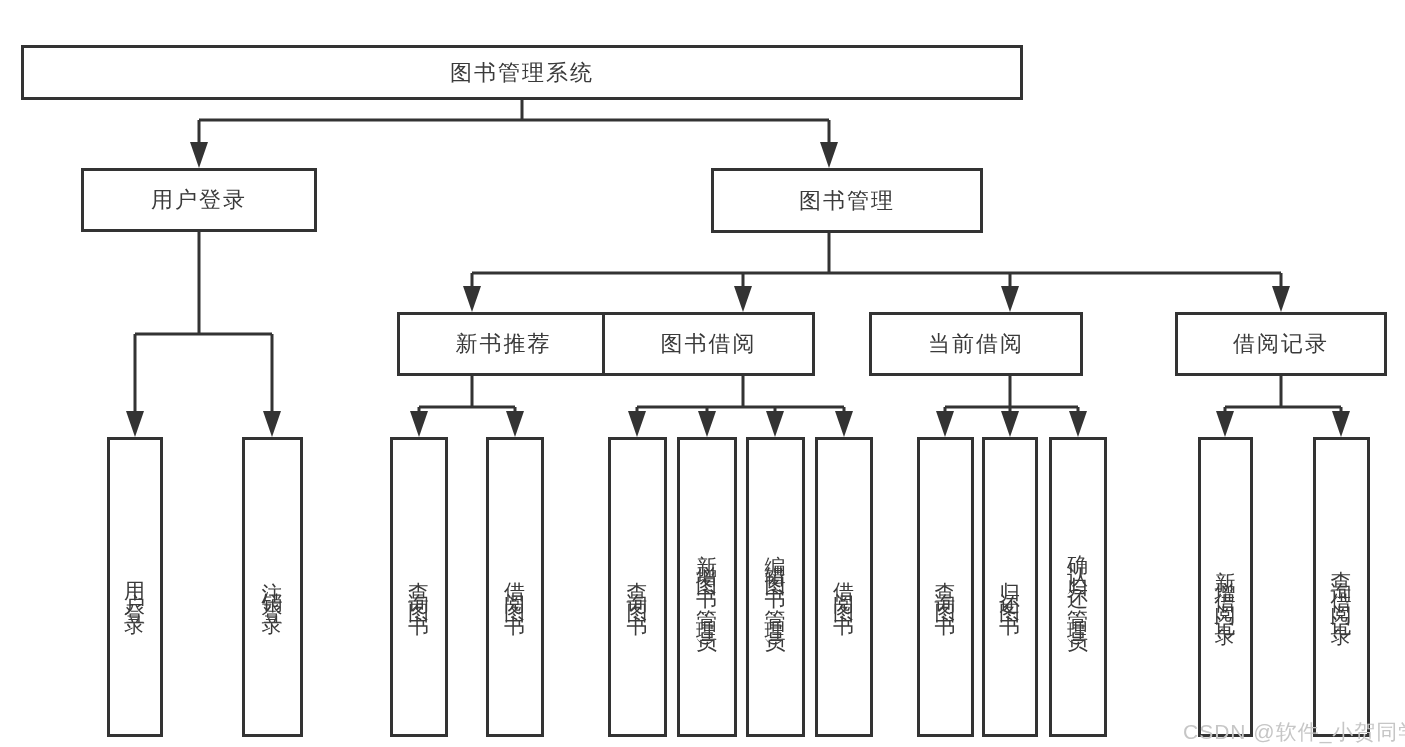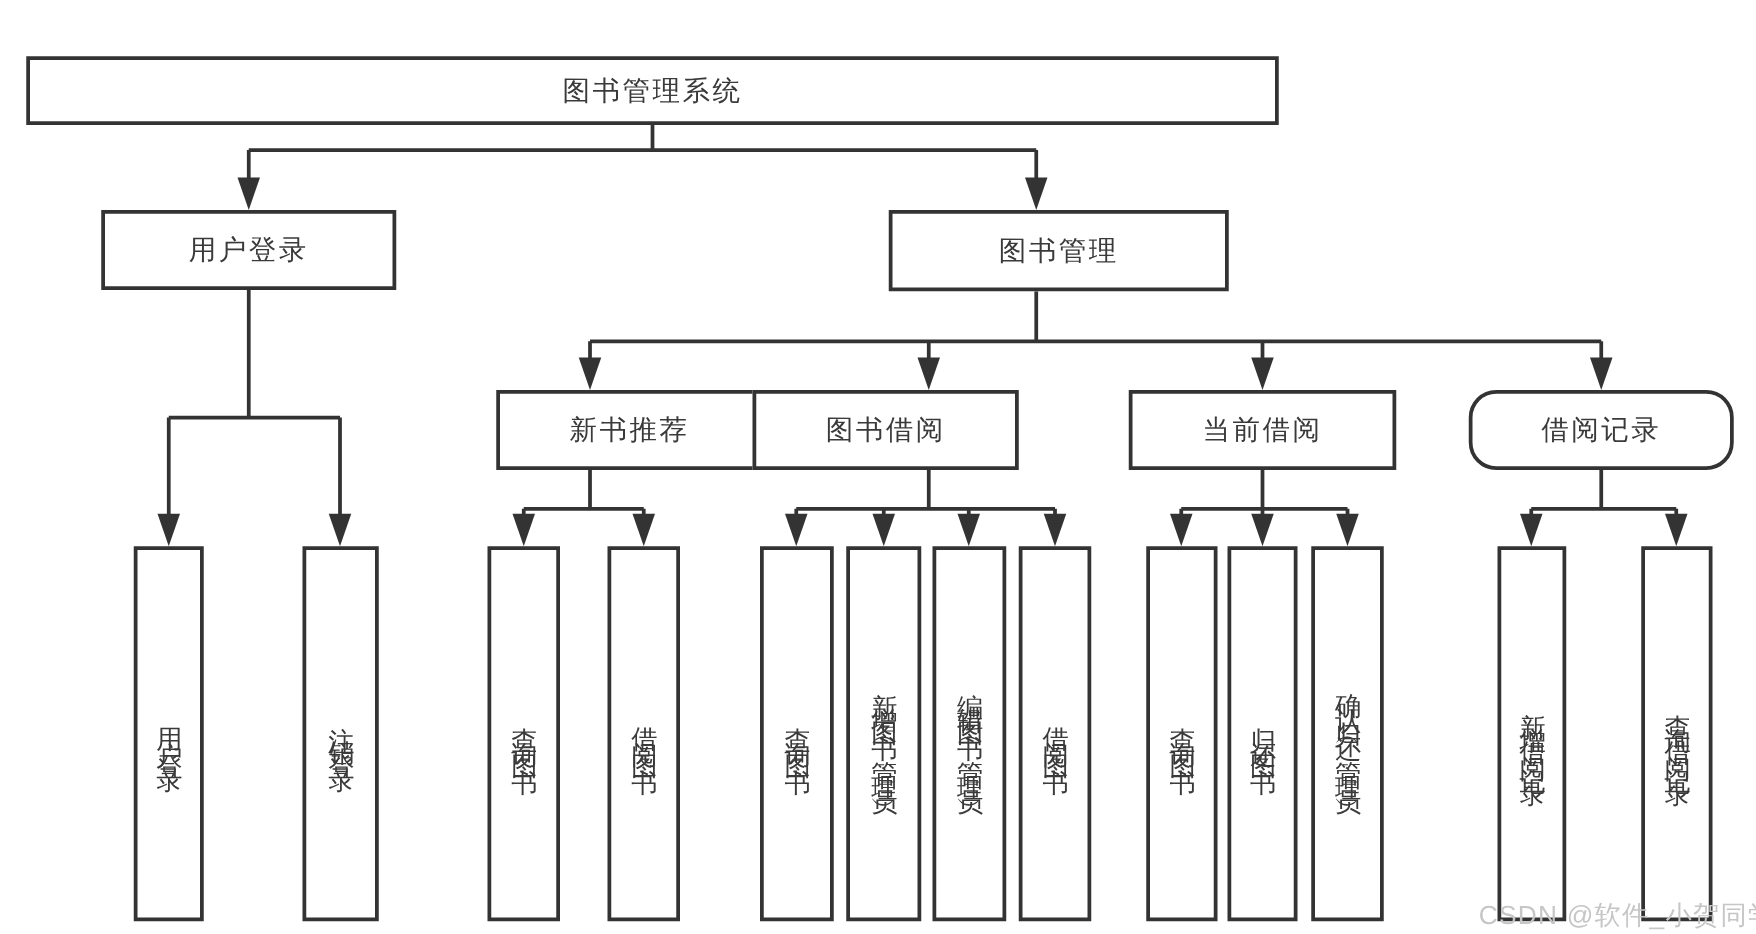--- a/index.html
+++ b/index.html
@@ -116,24 +116,24 @@
   <div class="node hnode" style="left:711px; top:168px; width:272px; height:65px;">
     <span>图书管理</span>
   </div>
 
   <div class="node hnode" style="left:366px; top:312px; width:213px; height:64px;margin-left:31px;">
     <span>新书推荐</span>
   </div>
   <div class="node hnode" style="left:602px; top:312px; width:213px; height:64px;">
     <span>图书借阅</span>
   </div>
-  <div class="node hnode" style="left:903px; top:312px; width:214px; height:64px;">
+  <div class="node hnode" style="left:869px; top:312px; width:214px; height:64px;">
     <span>当前借阅</span>
   </div>
-  <div class="node hnode" style="left:1175px; top:312px; width:212px; height:64px;border-radius:22px;">
+  <div class="node hnode" style="left:1175px; top:312px; width:212px; height:64px;">
     <span>借阅记录</span>
   </div>
 
   <div class="node vnode" style="left:107px; top:437px; width:56px; height:300px;">
     <span>用户登录</span>
   </div>
   <div class="node vnode" style="left:242px; top:437px; width:61px; height:300px;">
     <span>注销登录</span>
   </div>
 

